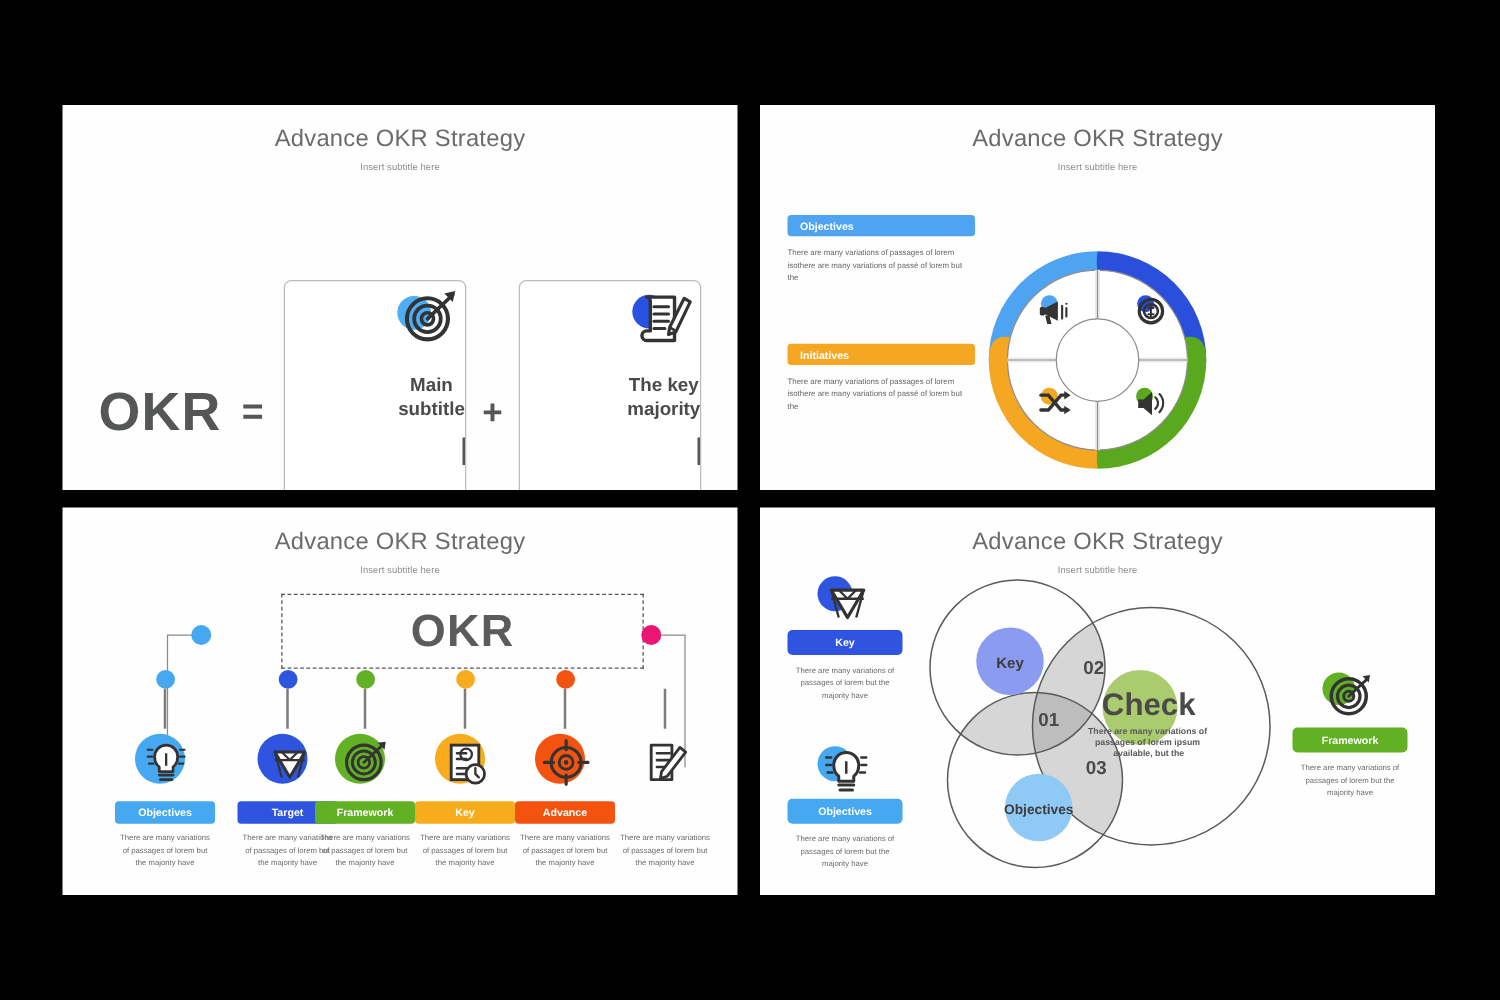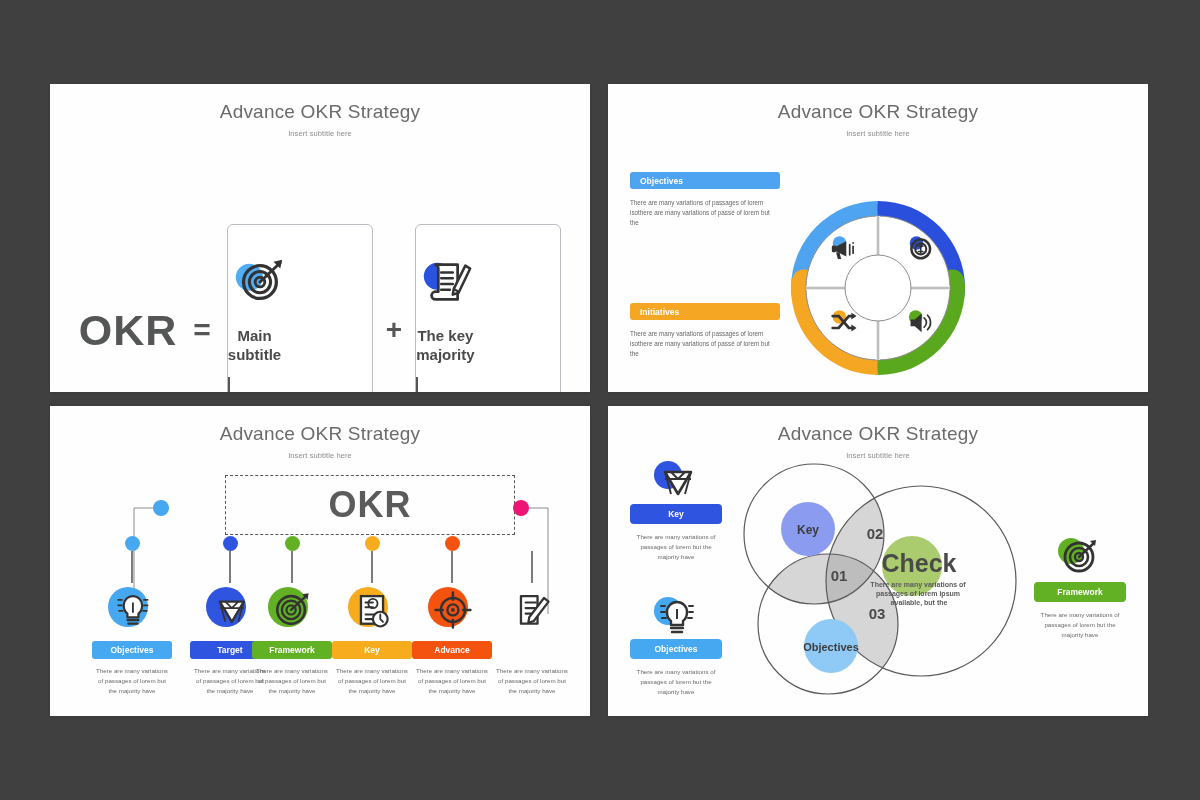--- a/index.html
+++ b/index.html
@@ -5,21 +5,21 @@
   * { box-sizing: border-box; margin: 0; padding: 0; }
   html, body {
     width: 1200px; height: 800px;
     background: #e8e9eb;
     font-family: "Liberation Sans", sans-serif;
     overflow: hidden;
   }
   .board {
     position: relative;
     width: 1200px; height: 800px;
-    background: #404040;
+    background: #000000;
   }
   .slide {
     position: absolute;
     background: #fefefe;
     box-shadow: 0 1px 3px rgba(0,0,0,0.13);
     overflow: hidden;
   }
   #slide1 { left: 50px;  top: 84px;  width: 540px; height: 308px; }
   #slide2 { left: 608px; top: 84px;  width: 540px; height: 308px; }
   #slide3 { left: 50px;  top: 406px; width: 540px; height: 310px; }
@@ -64,40 +64,40 @@
     font-size: 28px; font-weight: bold; color: #555757;
     margin: 0 13px;
     line-height: 1;
   }
   .s1-card {
     width: 146px; height: 212px;
     border: 1px solid #b9bcc0;
     border-radius: 6px;
     background: #fff;
     display: flex; flex-direction: column;
-    align-items: flex-start;
-    padding-top: 31px;
+    align-items: flex-end;
+    padding-top: 4px;
     position: relative;
   }
   .s1-icon { width: 62px; height: 56px; }
   .s1-card-title {
     margin-top: 14px;
     font-size: 15px; font-weight: bold; color: #4a4a4a;
     text-align: center; line-height: 1.28;
   }
   .s1-bar-stub {
     width: 2px; height: 22px; background: #555; margin-top: 13px;
   }
 
   
   .s2-wrap { position: absolute; inset: 0; }
   .s2-col { position: absolute; width: 150px; }
   .s2-col.left  { left: 22px; }
   .s2-col.right { right: 22px; text-align: right; }
-  .s2-col.r1 { top: 88px; } .s2-col.r2 { top: 219px; }
+  .s2-col.r1 { top: 88px; } .s2-col.r2 { top: 191px; }
   .pill {
     height: 17px; border-radius: 3px;
     display: flex; align-items: center;
     color: #fff; font-size: 8.5px; font-weight: bold;
     padding: 0 10px;
   }
   .s2-col.right .pill { justify-content: flex-end; }
   .s2-desc {
     margin-top: 9px;
     font-size: 6.3px; color: #666; line-height: 1.55;

